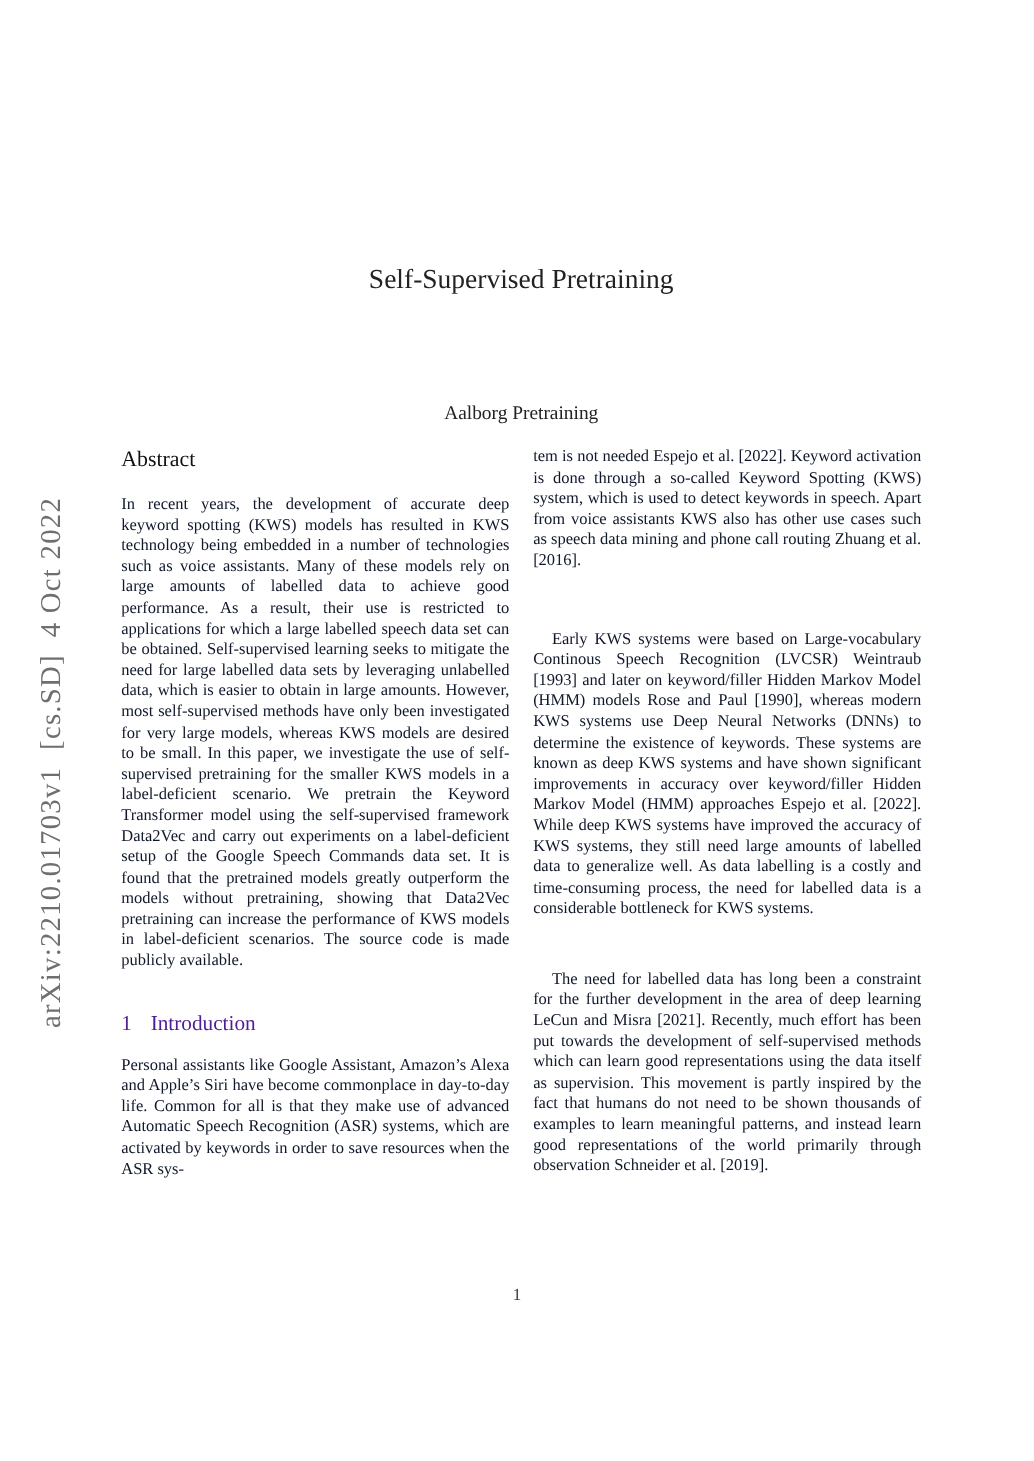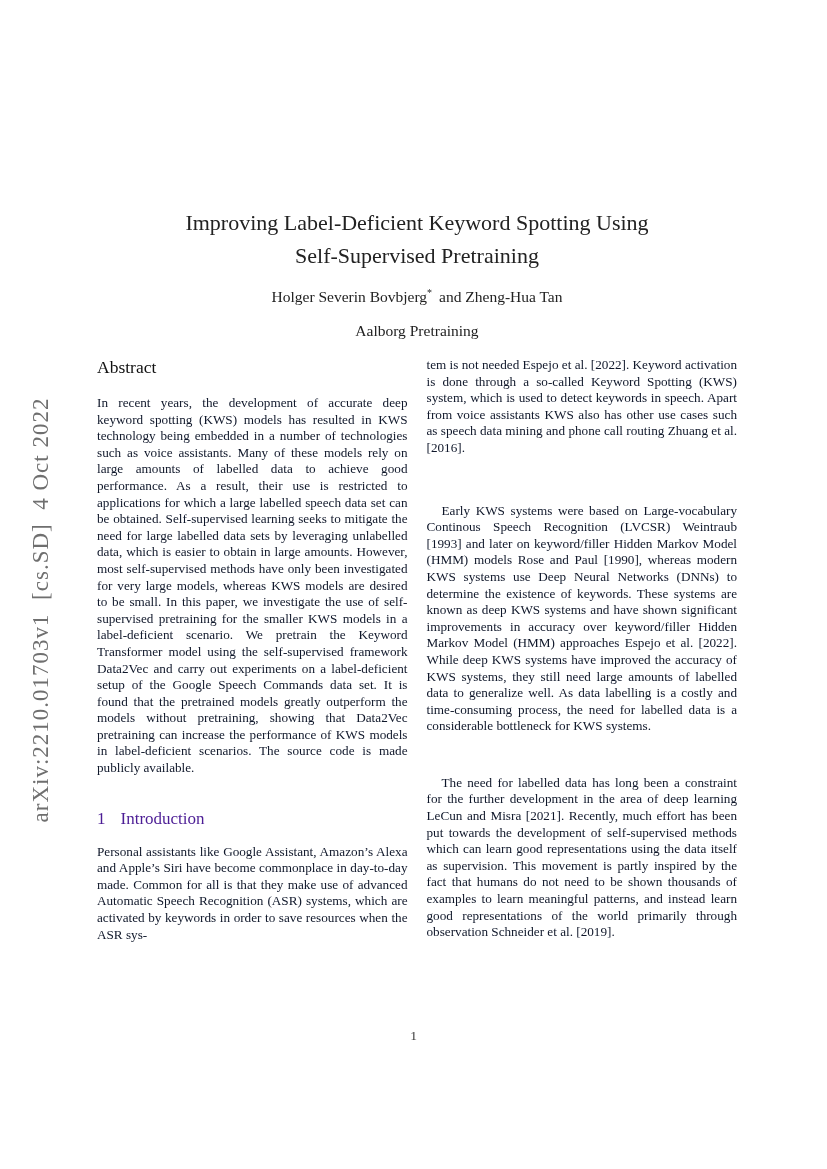--- a/index.html
+++ b/index.html
@@ -140,35 +140,33 @@
   }
 </style>
 </head>
 <body>
 
 <div class="page">
 
   <div class="arxiv-stamp">arXiv:2210.01703v1  [cs.SD]  4 Oct 2022</div>
 
   <div class="title">
-    <div>Improving Label-Deficient Keyword Spotting Using</div>
     <div>Self-Supervised Pretraining</div>
   </div>
 
-  <div class="authors"><span>Holger Severin Bovbjerg</span><sup>*</sup><span class="author-sep">and Zheng-Hua Tan</span></div>
 
   <div class="affiliation">Aalborg Pretraining</div>
 
   <div class="columns">
 
     <div class="col">
       <h2 class="abstract-heading">Abstract</h2>
       <p class="justify">In recent years, the development of accurate deep keyword spotting (KWS) models has resulted in KWS technology being embedded in a number of technologies such as voice assistants. Many of these models rely on large amounts of labelled data to achieve good performance. As a result, their use is restricted to applications for which a large labelled speech data set can be obtained. Self-supervised learning seeks to mitigate the need for large labelled data sets by leveraging unlabelled data, which is easier to obtain in large amounts. However, most self-supervised methods have only been investigated for very large models, whereas KWS models are desired to be small. In this paper, we investigate the use of self-supervised pretraining for the smaller KWS models in a label-deficient scenario. We pretrain the Keyword Transformer model using the self-supervised framework Data2Vec and carry out experiments on a label-deficient setup of the Google Speech Commands data set. It is found that the pretrained models greatly outperform the models without pretraining, showing that Data2Vec pretraining can increase the performance of KWS models in label-deficient scenarios. The source code is made publicly available.</p>
       <h2 class="section-heading"><span class="sec-num">1</span><span>Introduction</span></h2>
-      <p class="justify">Personal assistants like Google Assistant, Amazon’s Alexa and Apple’s Siri have become commonplace in day-to-day made. Common for all is that they make use of advanced Automatic Speech Recognition (ASR) systems, which are activated by keywords in order to save resources when the ASR sys-</p>
+      <p class="justify">Personal assistants like Google Assistant, Amazon’s Alexa and Apple’s Siri have become commonplace in day-to-day life. Common for all is that they make use of advanced Automatic Speech Recognition (ASR) systems, which are activated by keywords in order to save resources when the ASR sys-</p>
     </div>
 
     <div class="col">
       <p class="justify">tem is not needed Espejo et al. [2022]. Keyword activation is done through a so-called Keyword Spotting (KWS) system, which is used to detect keywords in speech. Apart from voice assistants KWS also has other use cases such as speech data mining and phone call routing Zhuang et al. [2016].</p>
       <p class="justify indent rp2">Early KWS systems were based on Large-vocabulary Continous Speech Recognition (LVCSR) Weintraub [1993] and later on keyword/filler Hidden Markov Model (HMM) models Rose and Paul [1990], whereas modern KWS systems use Deep Neural Networks (DNNs) to determine the existence of keywords. These systems are known as deep KWS systems and have shown significant improvements in accuracy over keyword/filler Hidden Markov Model (HMM) approaches Espejo et al. [2022]. While deep KWS systems have improved the accuracy of KWS systems, they still need large amounts of labelled data to generalize well. As data labelling is a costly and time-consuming process, the need for labelled data is a considerable bottleneck for KWS systems.</p>
       <p class="justify indent rp3">The need for labelled data has long been a constraint for the further development in the area of deep learning LeCun and Misra [2021]. Recently, much effort has been put towards the development of self-supervised methods which can learn good representations using the data itself as supervision. This movement is partly inspired by the fact that humans do not need to be shown thousands of examples to learn meaningful patterns, and instead learn good representations of the world primarily through observation Schneider et al. [2019].</p>
     </div>
 
   </div>
 

